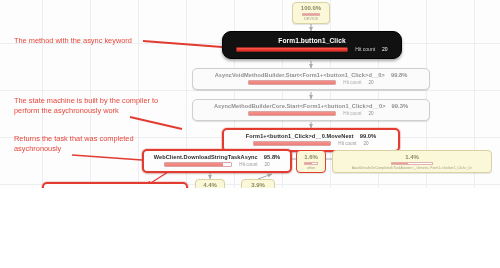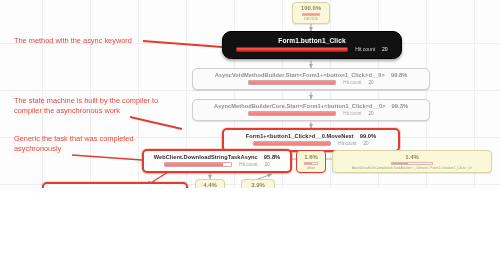--- a/index.html
+++ b/index.html
@@ -140,22 +140,22 @@
     <path d="M88,232 L88,239" stroke="#e23b30" stroke-width="1.3" fill="none" marker-end="url(#ared)"></path>
     <path d="M104,232 L122,238" stroke="#e23b30" stroke-width="1.3" fill="none" marker-end="url(#ared)"></path>
 
     <path d="M143,41 L222,47" stroke="#e23b30" stroke-width="2" fill="none"></path>
     <path d="M130,117 L182,129" stroke="#e23b30" stroke-width="2" fill="none"></path>
     <path d="M72,155 L142,160" stroke="#e23b30" stroke-width="1.6" fill="none"></path>
   </svg>
 
   <div class="note" style="left:14px;top:36px;">The method with the async keyword</div>
   <div class="note" style="left:14px;top:96px;">The state machine is built by the compiler to
-compiler the asynchronous work</div>
-  <div class="note" style="left:14px;top:134px;">Generic the task that was completed
+perform the asychronously work</div>
+  <div class="note" style="left:14px;top:134px;">Returns the task that was completed
 asychronously</div>
 
   <div class="leaf" style="left:292px;top:2px;width:38px;height:22px;">
     <span class="pc">100.0%</span>
     <span class="bar">
         <i style="width:100%"></i>
       </span>
     <span class="sub">DEVICE</span>
   </div>
 

